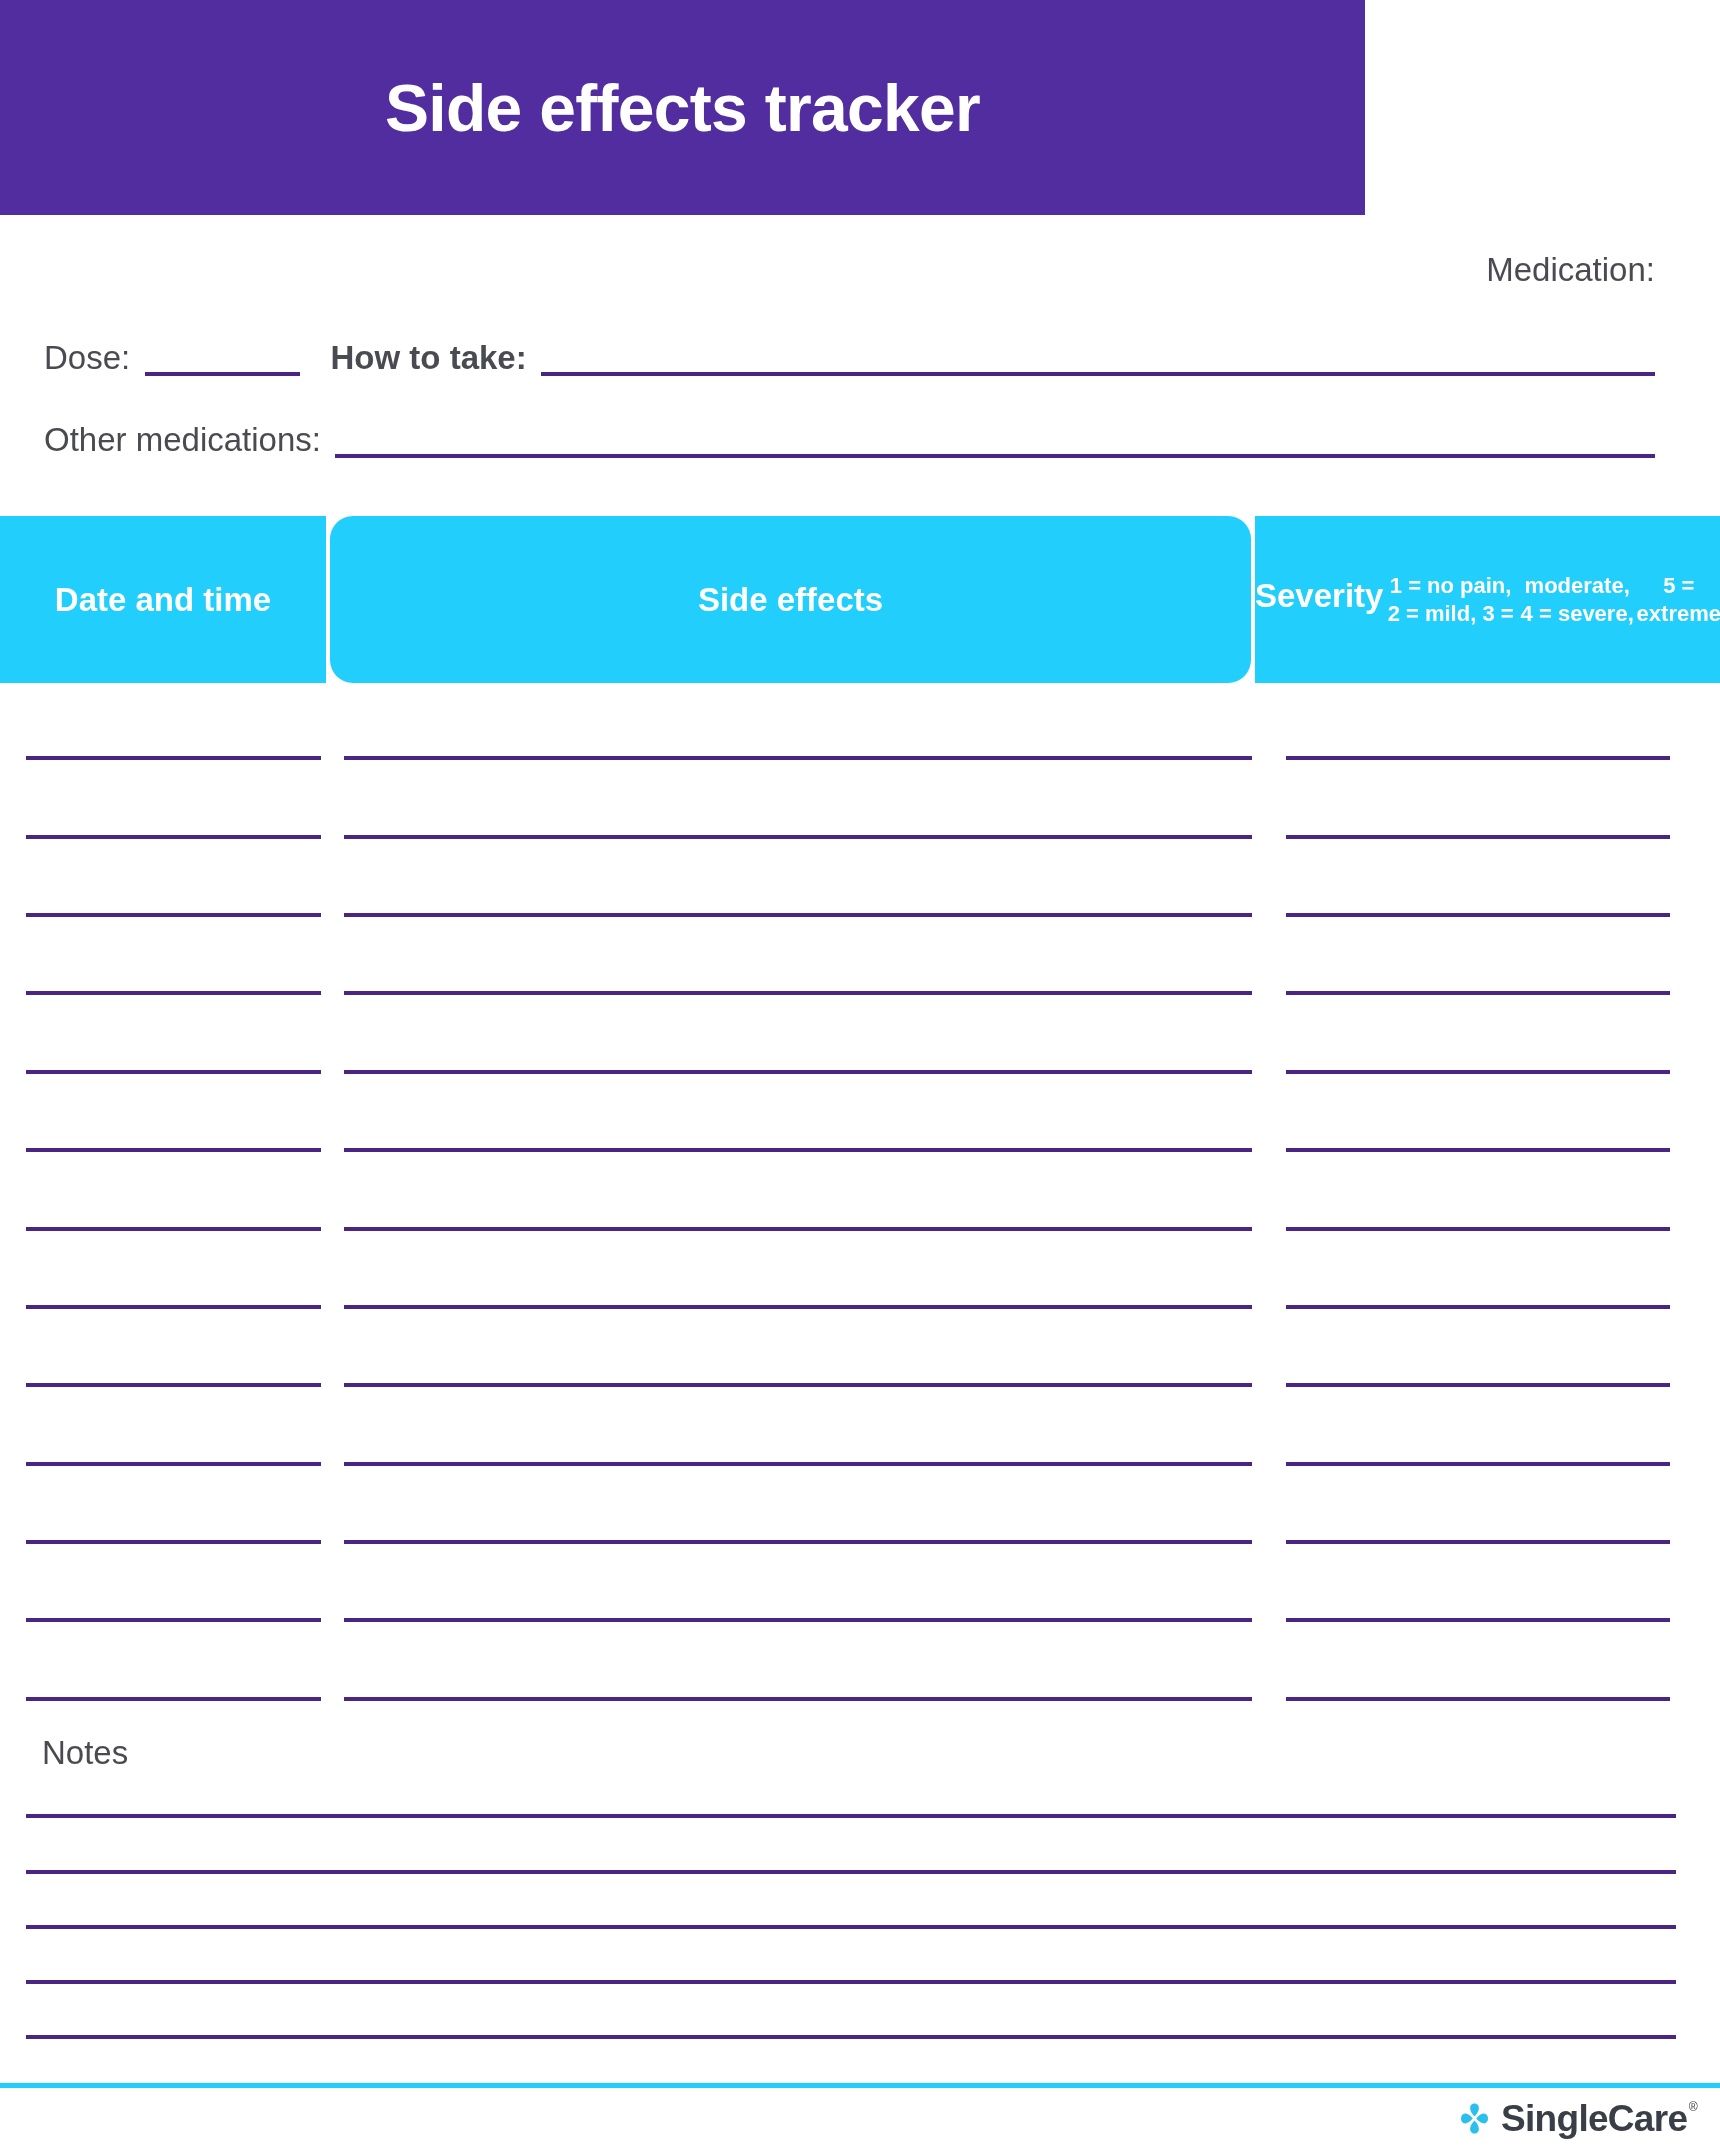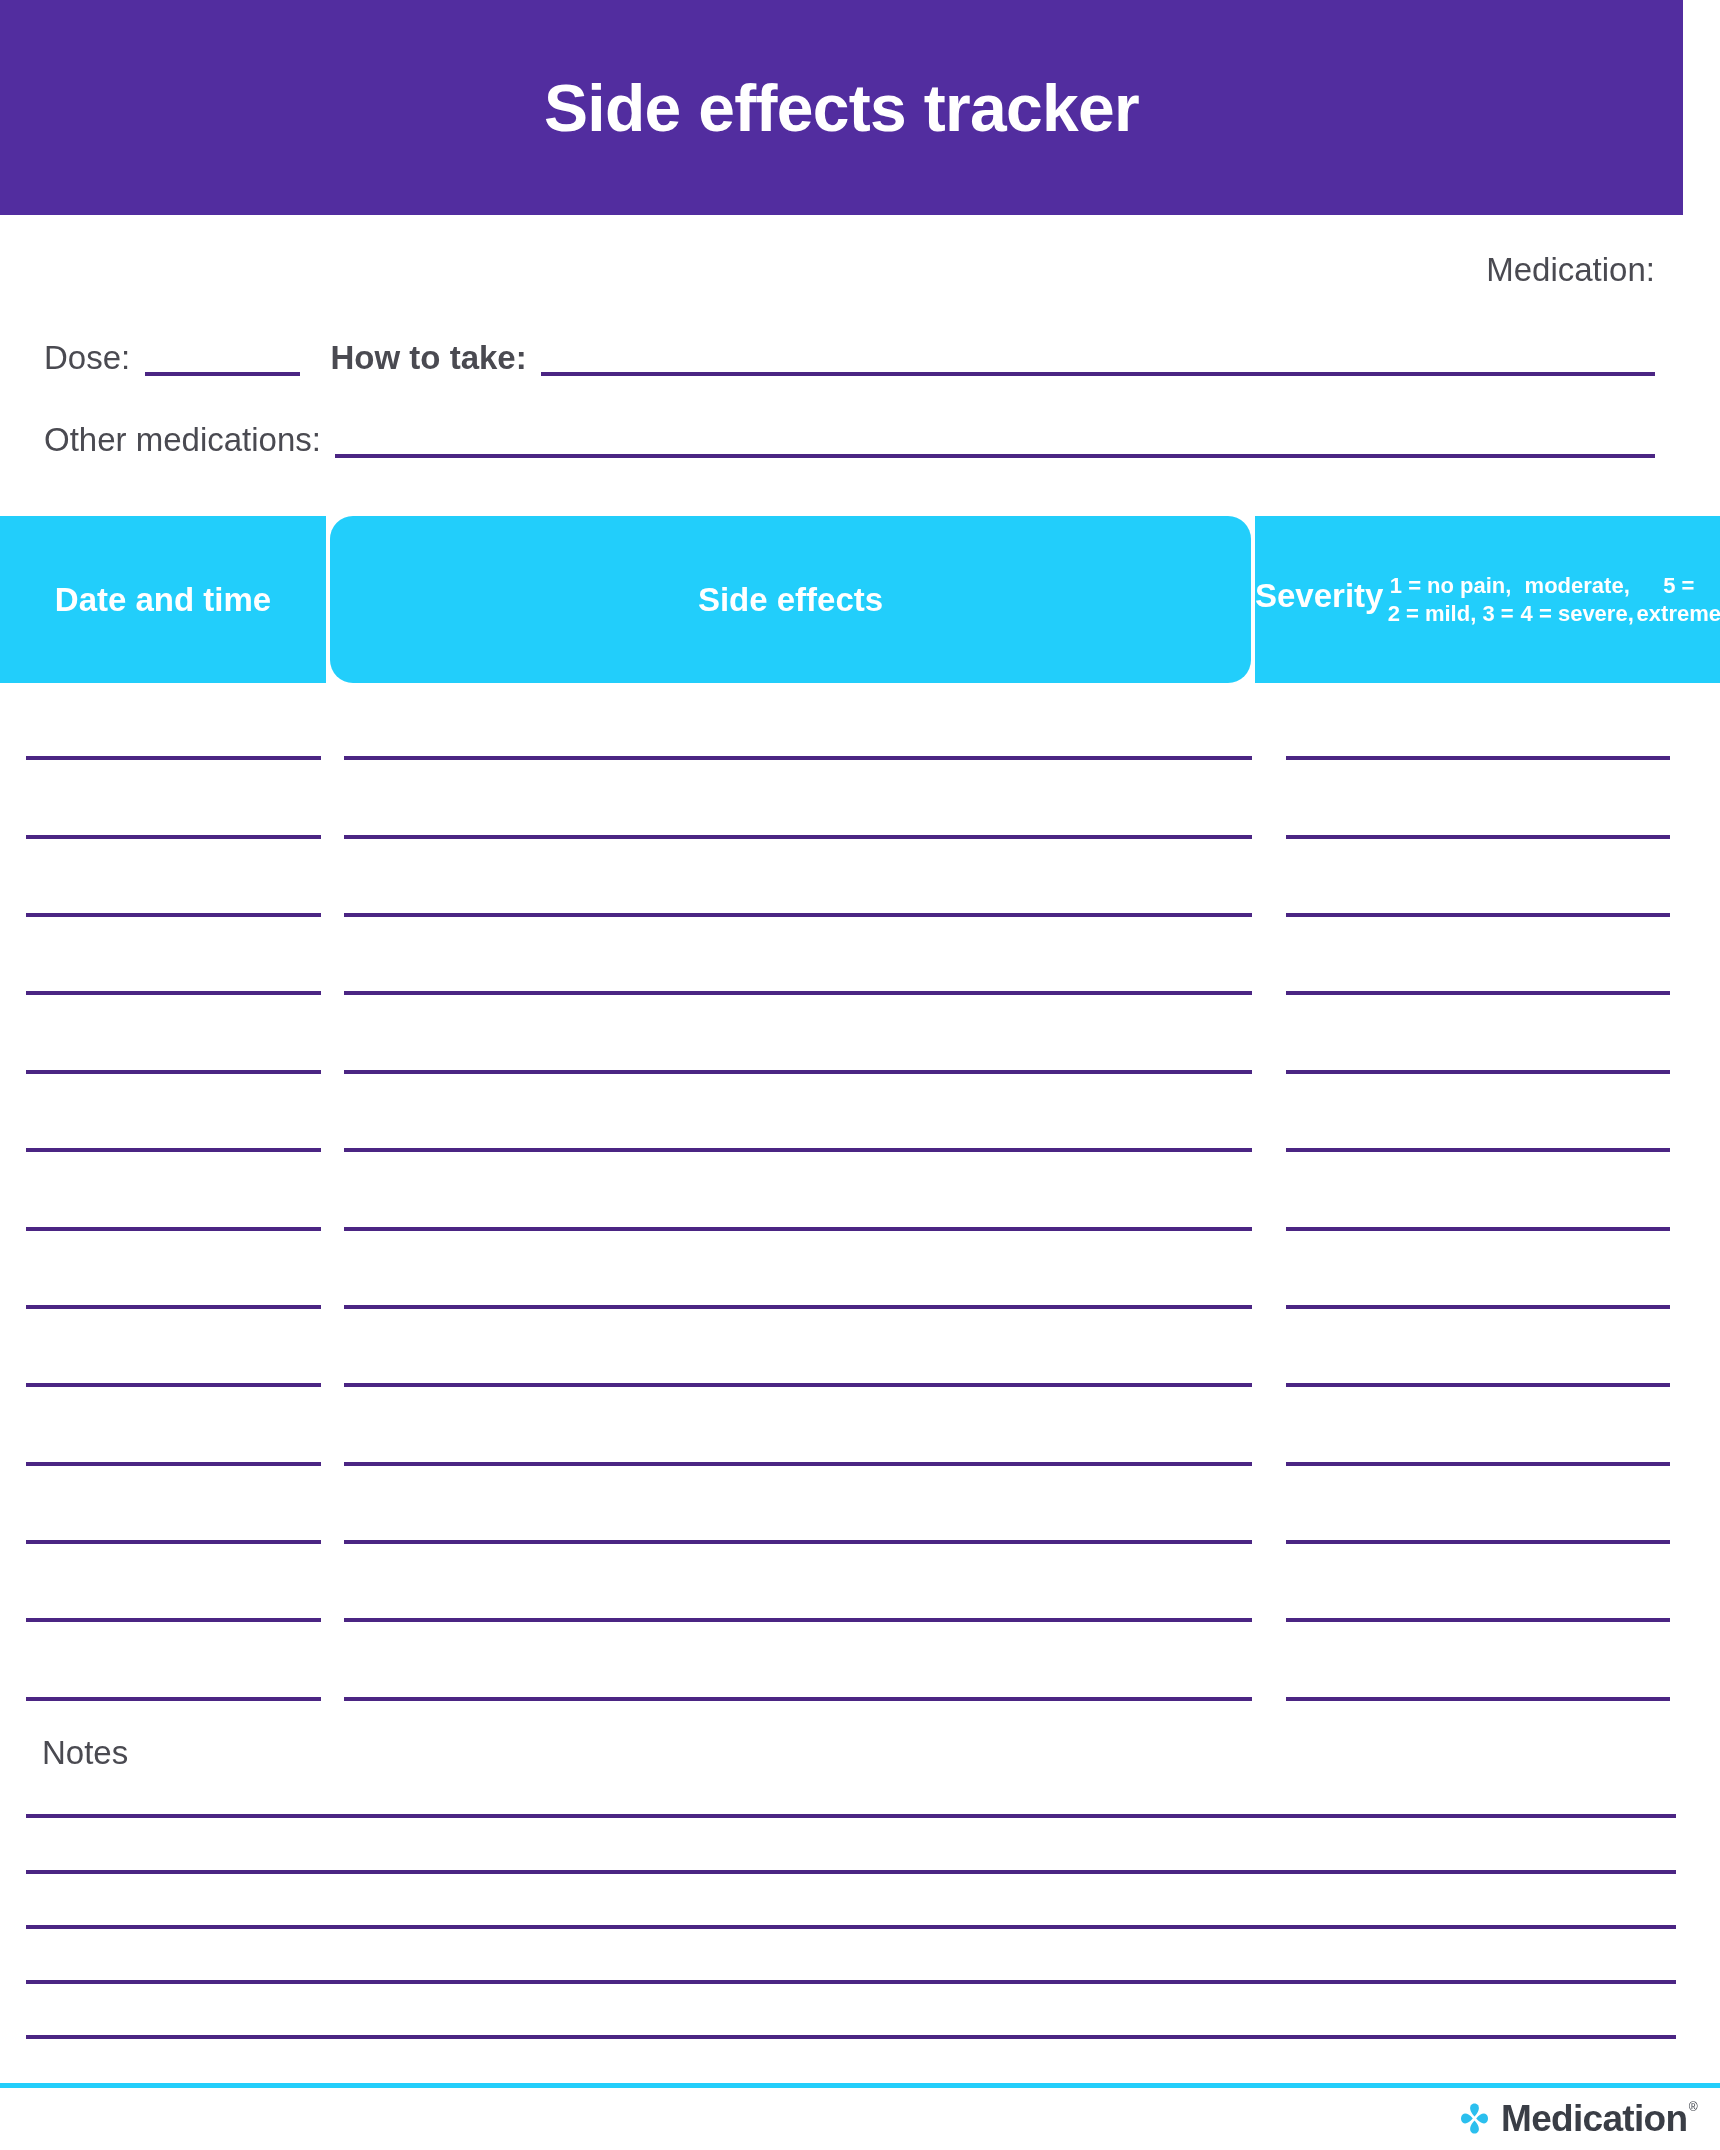--- a/index.html
+++ b/index.html
@@ -16,21 +16,21 @@
     position:relative;
     width:1721px;
     height:2151px;
     background:#ffffff;
     overflow:hidden;
     font-family:"Liberation Sans","DejaVu Sans",sans-serif;
   }
 
   
   .banner{
-    position:absolute;left:0;top:0;width:1683px;height:215px;
+    position:absolute;left:0;top:0;width:1365px;height:215px;
     background:var(--banner-purple);
     display:flex;align-items:center;justify-content:center;
   }
   .banner h1{
     color:#ffffff;font-size:66px;font-weight:700;letter-spacing:-0.7px;
   }
 
   
   .form-row{
     position:absolute;left:44px;right:66px;height:39px;
@@ -206,19 +206,19 @@
   <div class="brand">
     <svg width="33" height="37" viewBox="0 0 48 48" preserveAspectRatio="none">
       <g fill="#2BBFEE">
         <path d="M24 21.5 C18.5 16.5 16 10.5 18.8 6.8 C21.3 3.6 26.7 3.6 29.2 6.8 C32 10.5 29.5 16.5 24 21.5 Z"></path>
         <path d="M24 26.5 C29.5 31.5 32 37.5 29.2 41.2 C26.7 44.4 21.3 44.4 18.8 41.2 C16 37.5 18.5 31.5 24 26.5 Z"></path>
         <path d="M21.5 24 C16.5 29.5 10.5 32 6.8 29.2 C3.6 26.7 3.6 21.3 6.8 18.8 C10.5 16 16.5 18.5 21.5 24 Z"></path>
         <path d="M26.5 24 C31.5 18.5 37.5 16 41.2 18.8 C44.4 21.3 44.4 26.7 41.2 29.2 C37.5 32 31.5 29.5 26.5 24 Z"></path>
       </g>
     </svg>
     <span class="brand-name">
-      <span>Medication</span>
+      <span>SingleCare</span>
       <span class="reg-mark">®</span>
     </span>
   </div>
 
 </div>
 
 
 </body></html>

